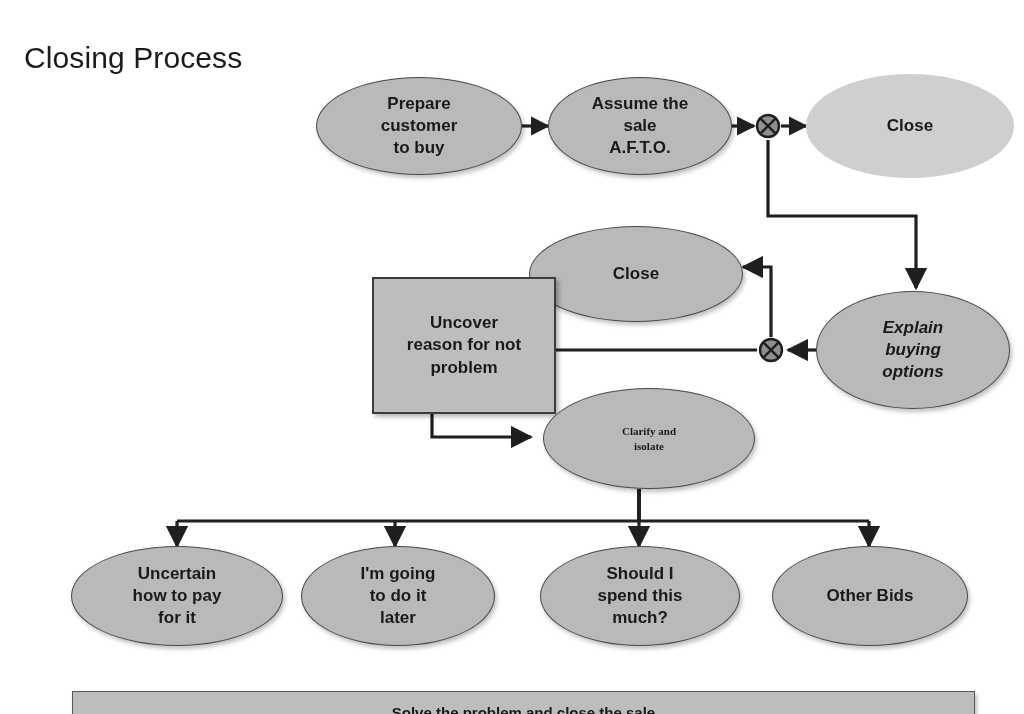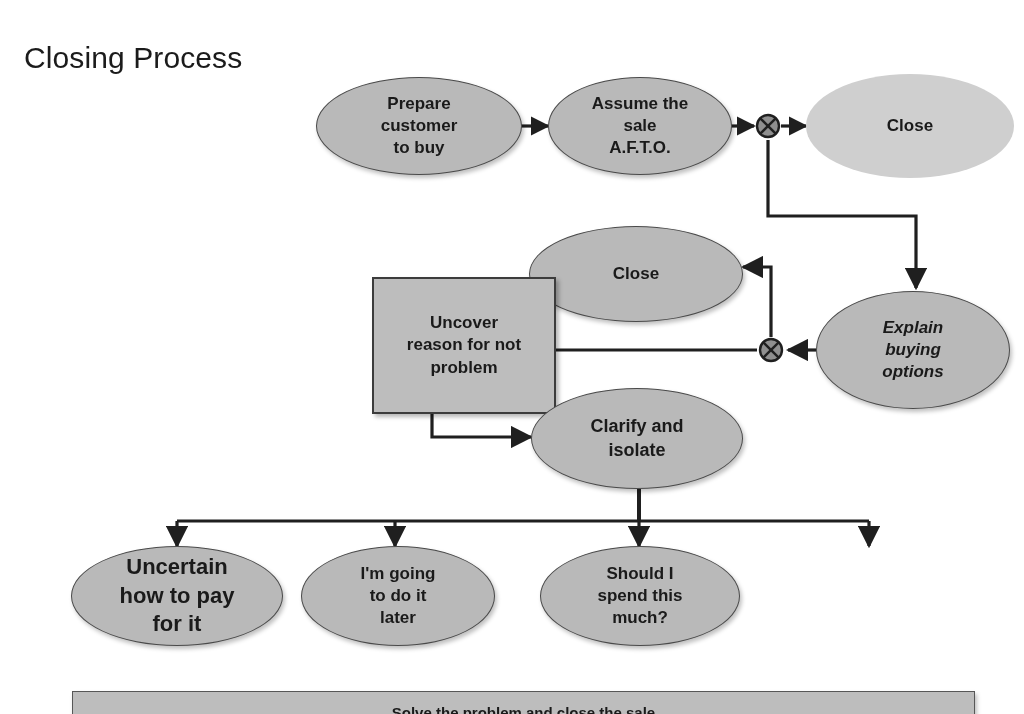--- a/index.html
+++ b/index.html
@@ -163,28 +163,28 @@
   </div>
 
   <div class="node rect" style="left:348px; top:277px; width:184px; height:137px; font-size:17px;margin-left:24px;">
     <div>
       <span>Uncover</span>
       <span>reason for not</span>
       <span>problem</span>
     </div>
   </div>
 
-  <div class="node ellipse" style="left:531px; top:388px; width:212px; height:101px; font-size:18px;">
+  <div class="node ellipse" style="left:543px; top:388px; width:212px; height:101px; font-size:11px;font-family:Liberation Serif, serif;">
     <div>
       <span>Clarify and</span>
       <span>isolate</span>
     </div>
   </div>
 
-  <div class="node ellipse" style="left:71px; top:546px; width:212px; height:100px; font-size:22px;">
+  <div class="node ellipse" style="left:71px; top:546px; width:212px; height:100px; font-size:17px;">
     <div>
       <span>Uncertain</span>
       <span>how to pay</span>
       <span>for it</span>
     </div>
   </div>
 
   <div class="node ellipse" style="left:540px; top:546px; width:200px; height:100px; font-size:17px;">
     <div>
       <span>Should I</span>
@@ -194,20 +194,25 @@
   </div>
 
   <div class="node ellipse" style="left:301px; top:546px; width:194px; height:100px; font-size:17px;">
     <div>
       <span>I'm going</span>
       <span>to do it</span>
       <span>later</span>
     </div>
   </div>
 
+  <div class="node ellipse" style="left:772px; top:546px; width:196px; height:100px; font-size:17px;">
+    <div>
+      <span>Other Bids</span>
+    </div>
+  </div>
 
   <div class="node bar" style="left:72px; top:651px; width:903px; height:44px; font-size:15px;margin-top:40px;">
     <div>
       <span>Solve the problem and close the sale</span>
     </div>
   </div>
 
   <svg class="junction" style="left:755px; top:113px;" viewBox="0 0 26 26" xmlns="http://www.w3.org/2000/svg">
     <circle cx="13" cy="13" r="11" fill="#8f8f8f" stroke="#1f1f1f" stroke-width="2.4"></circle>
     <line x1="5.6" y1="5.6" x2="20.4" y2="20.4" stroke="#1f1f1f" stroke-width="2.4"></line>

